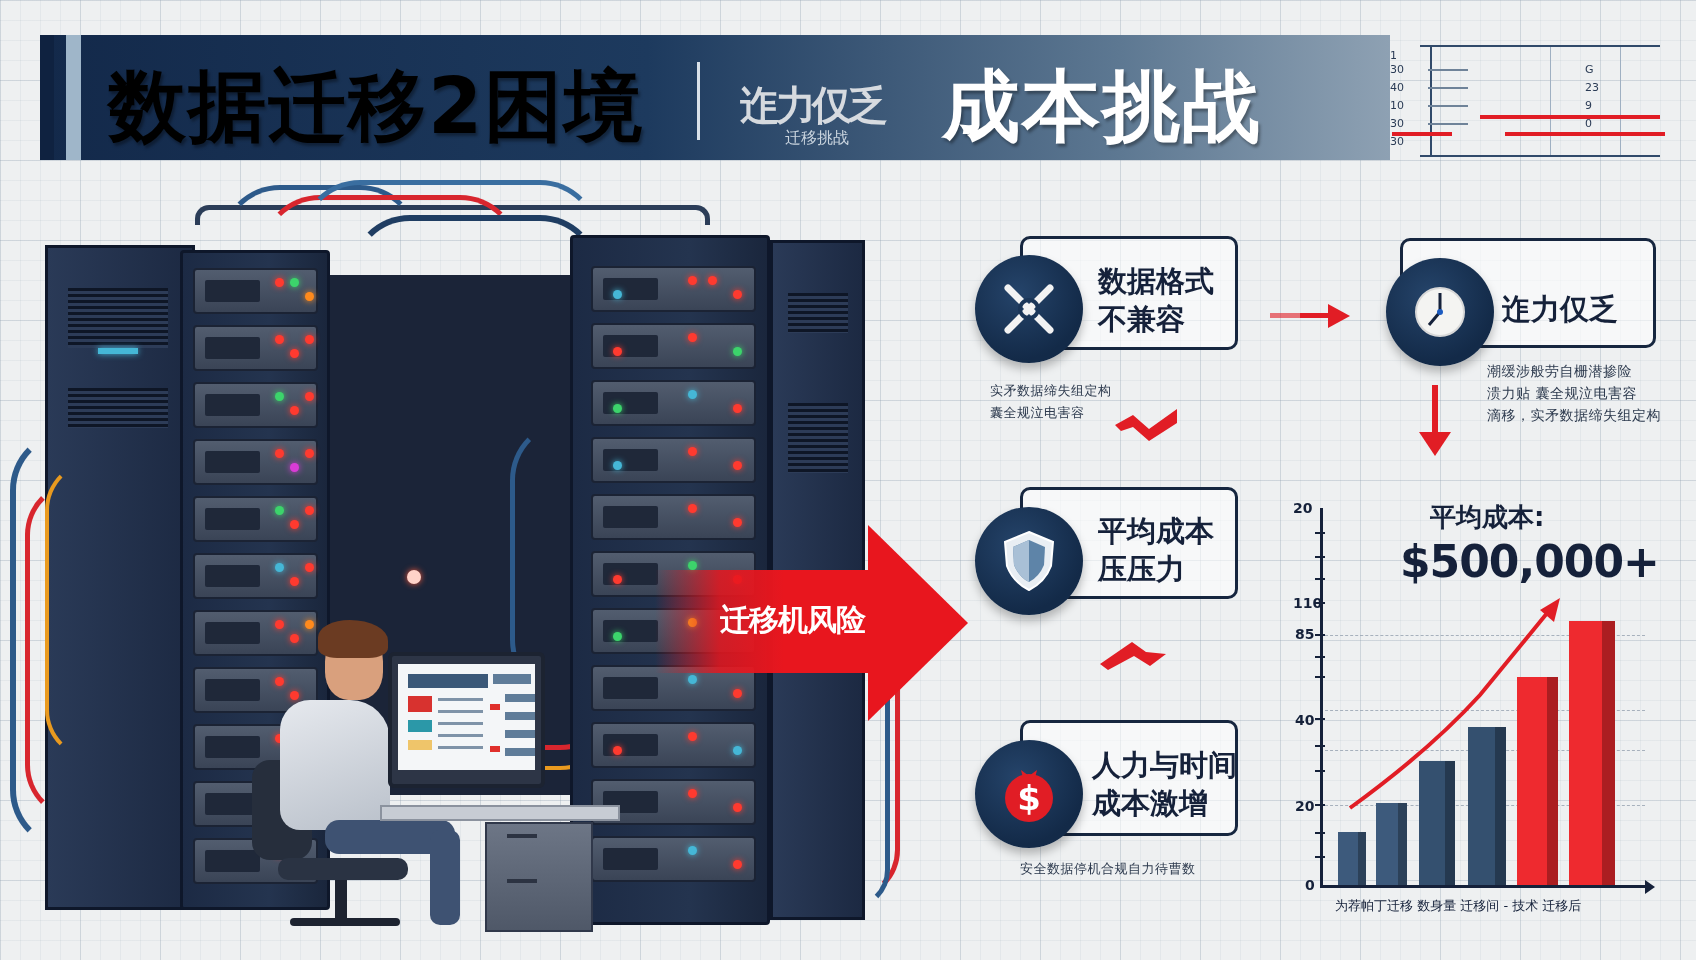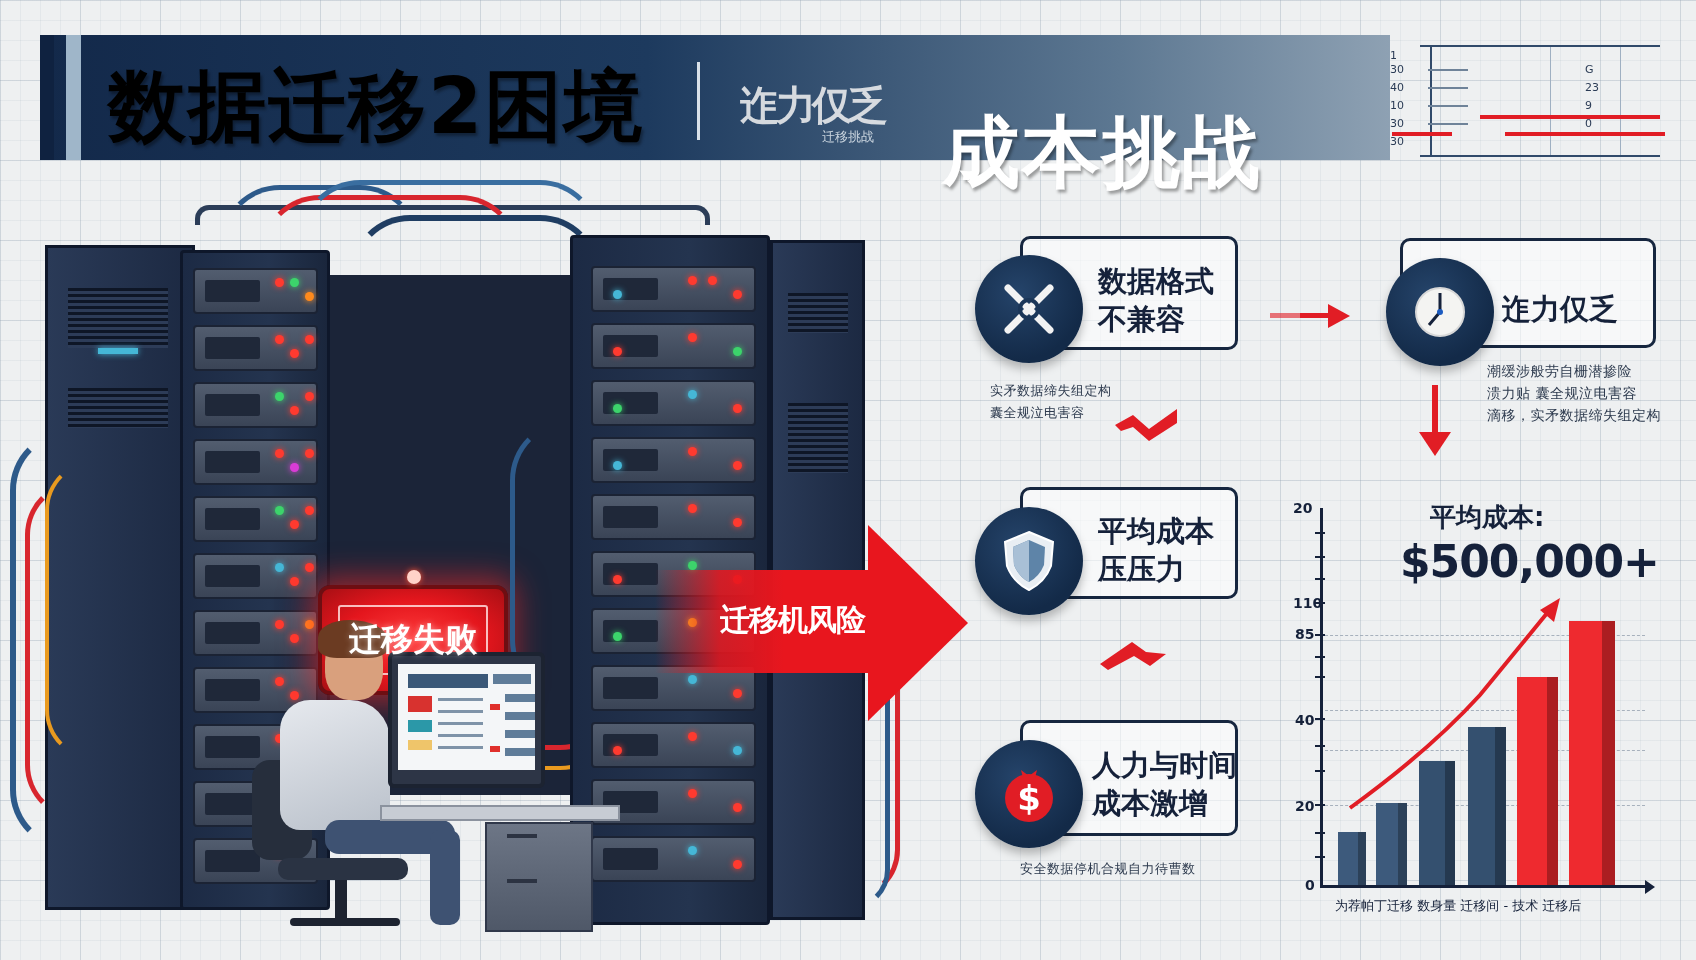--- a/index.html
+++ b/index.html
@@ -28,24 +28,24 @@
   .title-left {
     left: 108px; top: 55px; font-size: 78px; font-weight: bold; color: #000000;
     letter-spacing: 2px; text-shadow: 2px 3px 3px rgba(0,0,0,0.35);
     font-family: "DejaVu Sans", sans-serif;
   }
   .title-sep { left: 697px; top: 62px; width: 3px; height: 78px; background: #d9e1e8; }
   .title-glitch {
     left: 740px; top: 78px; font-size: 40px; font-weight: bold; color: #f3f3f3; opacity: 0.85;
     letter-spacing: -4px;
   }
-  .title-glitch-sub { left: 785px; top: 128px; font-size: 13px; color: #c9d4de; margin-left: 37px; }
+  .title-glitch-sub { left: 785px; top: 128px; font-size: 16px; color: #c9d4de; }
   .title-right {
     left: 942px; top: 55px; font-size: 78px; font-weight: bold; color: #ffffff;
-    letter-spacing: 2px; text-shadow: 2px 3px 3px rgba(0,0,0,0.35); margin-top: 46px;
+    letter-spacing: 2px; text-shadow: 2px 3px 3px rgba(0,0,0,0.35);
   }
 
   
   .mini-table { left: 1420px; top: 45px; width: 240px; height: 112px; border-top: 2px solid #314a6a; border-bottom: 2px solid #314a6a; }
   .mini-table .vline { position: absolute; top: 0; bottom: 0; width: 2px; background: #314a6a; }
   .mini-row { position: absolute; left: -30px; font-size: 11px; color: #2a3b55; width: 270px; }
   .mini-row .n { position: absolute; left: 0; }
   .mini-row .dash { position: absolute; left: 38px; top: 6px; width: 40px; height: 2px; background: #6f8399; }
   .mini-red { position: absolute; height: 4px; background: #e11d25; }
 
@@ -258,24 +258,20 @@
         <span class="slot"></span>
         <span class="led" style="left:80px;top:8px;background:#ff3a2f;color:#ff3a2f"></span>
         <span class="led" style="left:95px;top:22px;background:#45b7d6;color:#45b7d6"></span>
       </div>
   </div>
 
   <div class="cable" style="left:10px;top:250px;width:130px;height:420px;border-left-color:#2d5a8a;border-width:6px;"></div>
   <div class="cable" style="left:25px;top:300px;width:110px;height:340px;border-left-color:#d8262e;border-width:5px;"></div>
   <div class="cable" style="left:45px;top:280px;width:100px;height:300px;border-left-color:#e99a1f;border-width:4px;"></div>
 
-  <div class="abs fail-sign">
-    <div class="fail-sign-inner"></div>
-    <span class="fail-sign-text">迁移失败</span>
-  </div>
   <div class="abs led" style="left:407px;top:390px;width:14px;height:14px;background:#ffd3c9;color:#ff5a3a;"></div>
 
   <div class="cable" style="left:360px;top:330px;width:260px;height:240px;border-bottom-color:#d8262e;border-width:5px;"></div>
   <div class="cable" style="left:380px;top:340px;width:240px;height:250px;border-bottom-color:#e99a1f;border-width:4px;"></div>
   <div class="cable" style="left:510px;top:240px;width:120px;height:280px;border-left-color:#2d5a8a;border-width:5px;"></div>
   <div class="cable" style="left:440px;top:60px;width:180px;height:220px;border-right-color:#d8262e;border-width:4px;"></div>
 
   <div class="abs rack" style="left:570px;top:55px;width:200px;height:690px;">
     <div class="unit" style="left:18px;top:28px;width:165px;">
         <span class="slot"></span>

